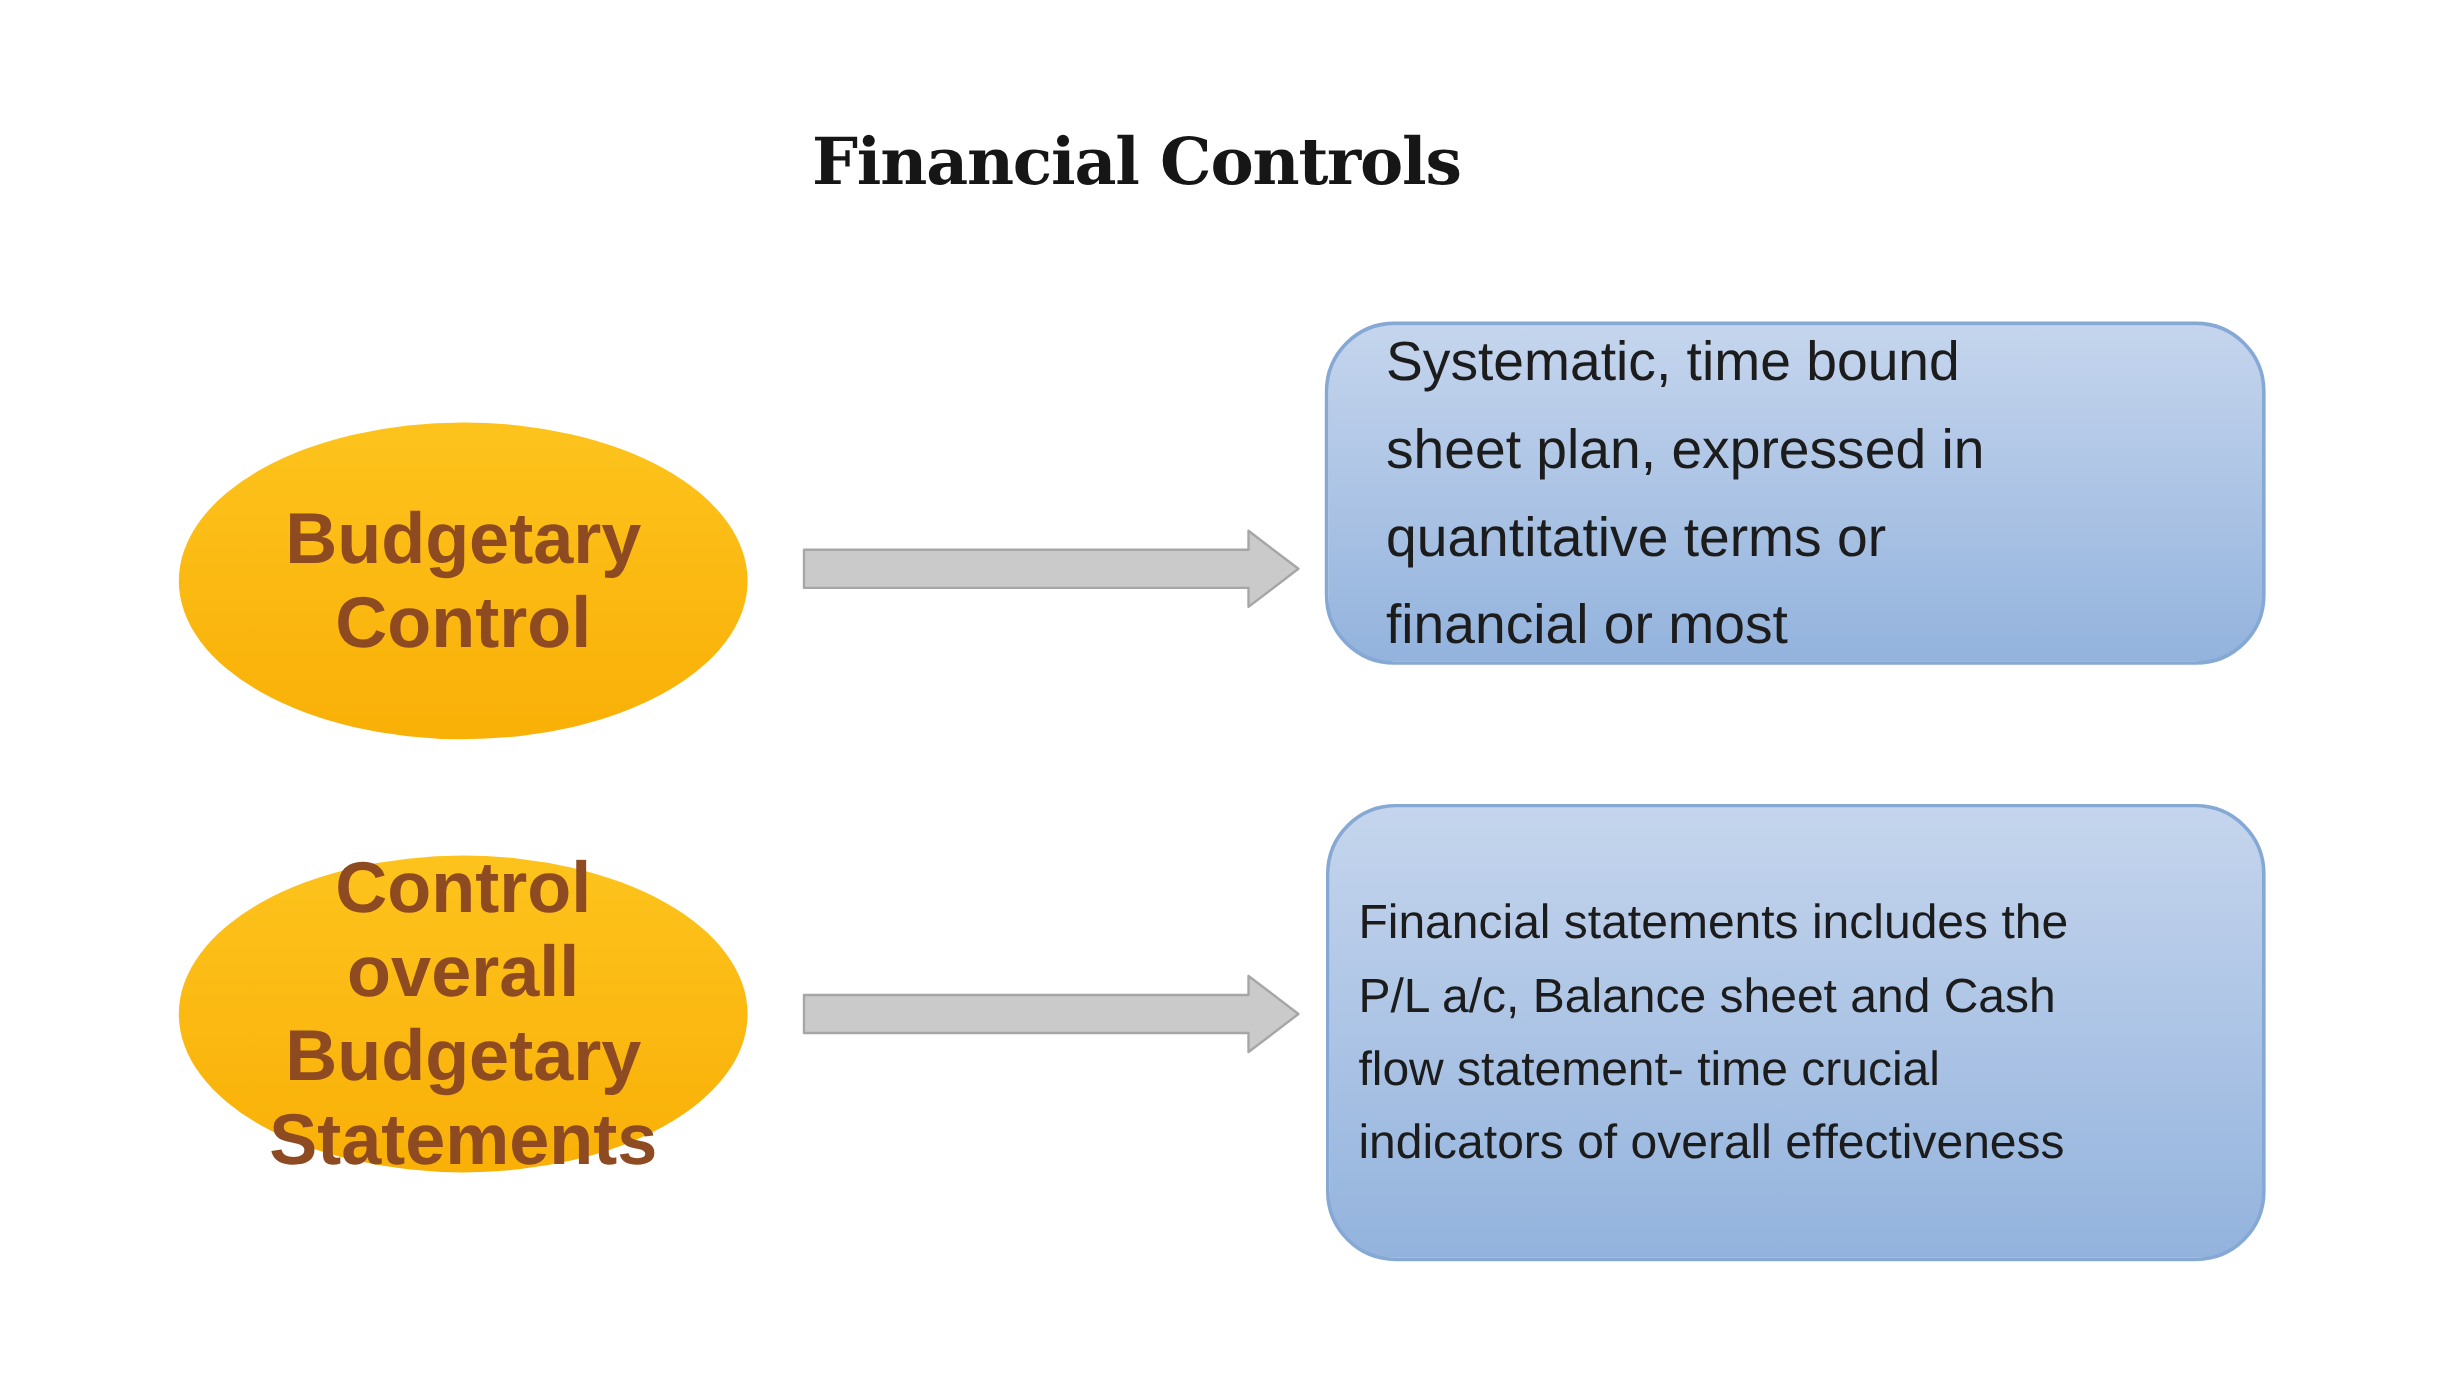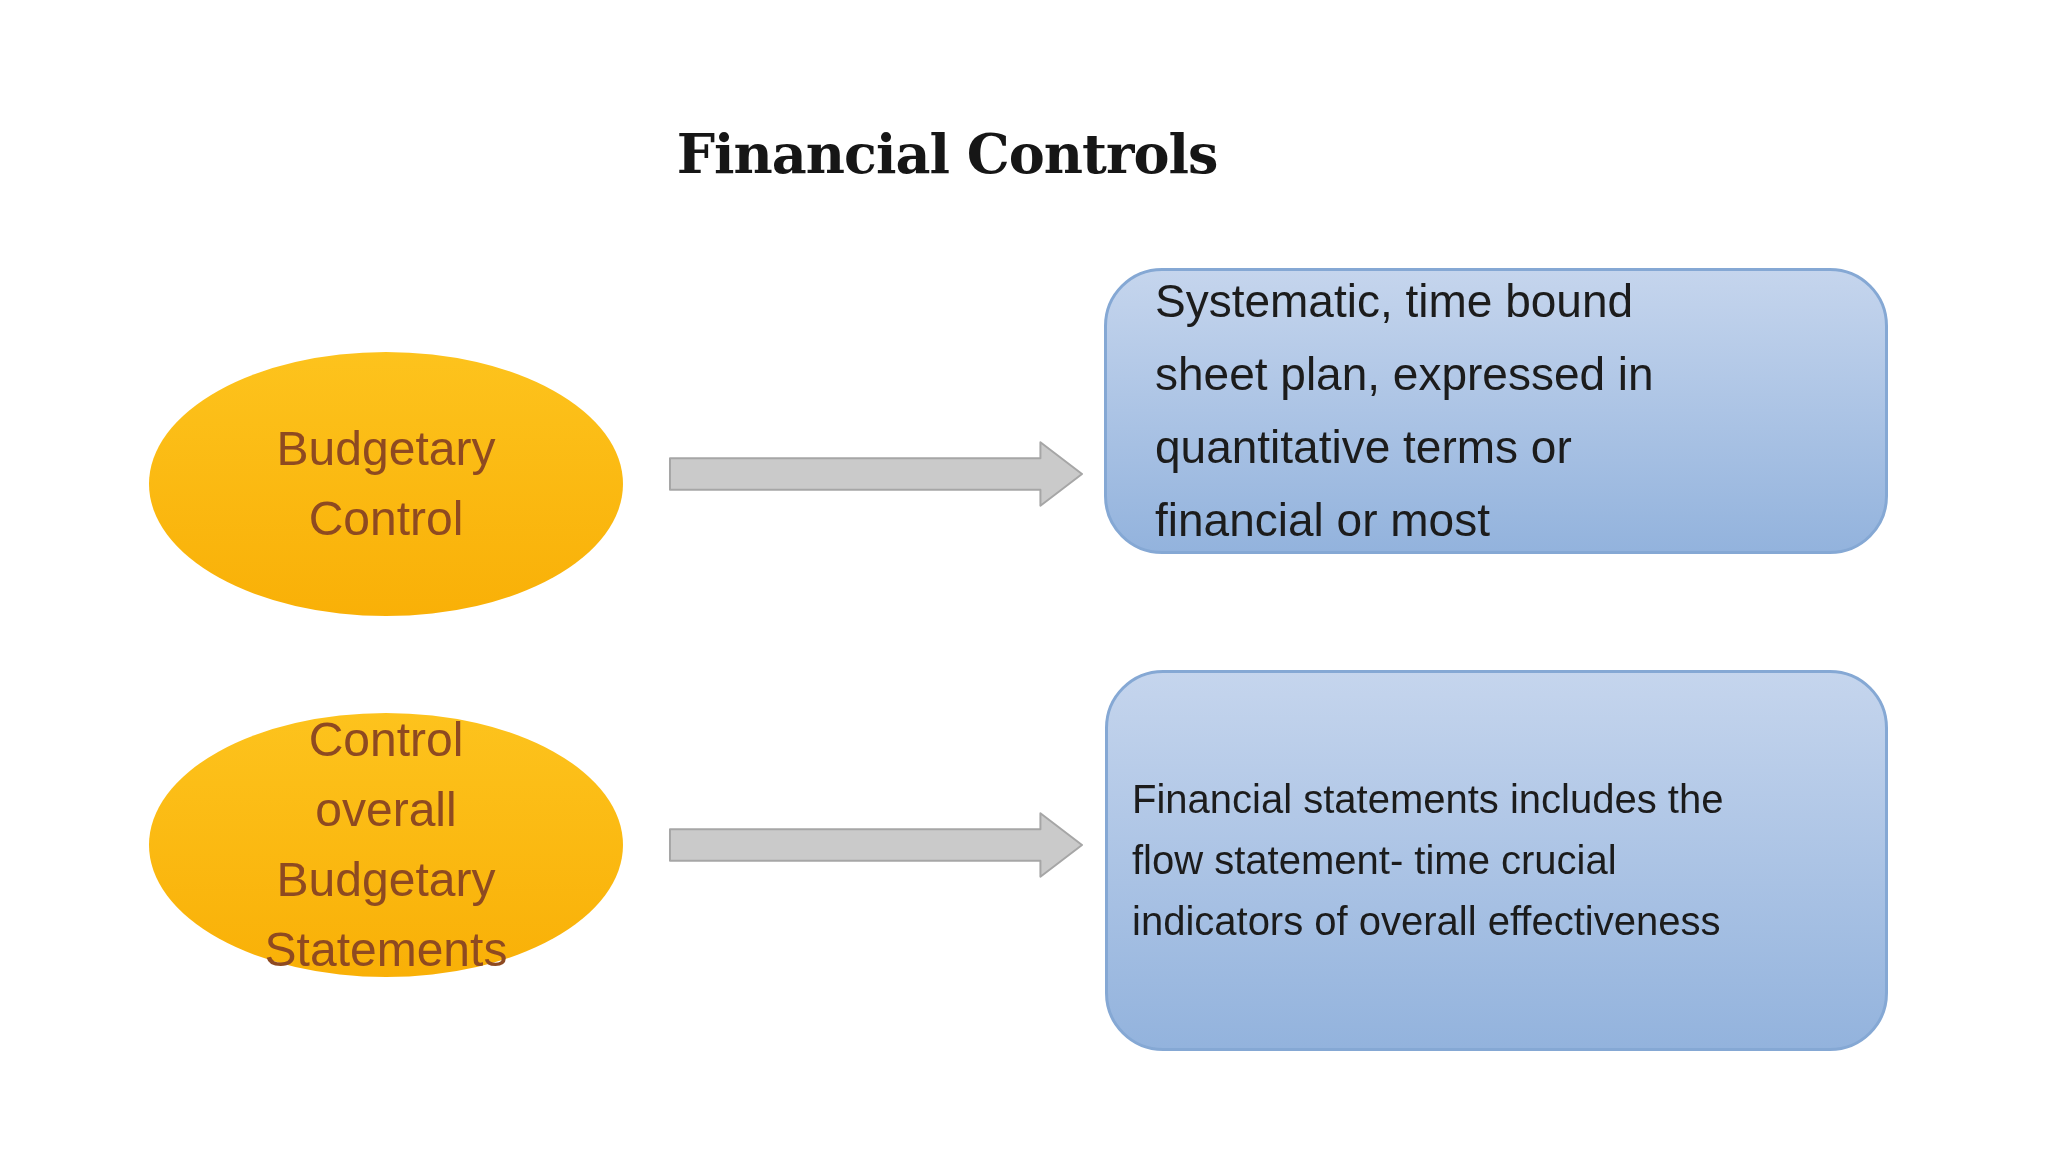--- a/index.html
+++ b/index.html
@@ -5,42 +5,42 @@
   html,body{margin:0;padding:0;background:#ffffff;}
   .slide{
     position:relative;
     width:2048px;height:1152px;
     background:var(--background,#ffffff);
     font-family:"Liberation Sans",sans-serif;
     overflow:hidden;
   }
   .slide-title{
     position:absolute;
-    left:947px;top:122px;
+    left:947px;top:102px;
     transform:translateX(-50%);
     font-family:"DejaVu Serif",serif;
     font-weight:bold;
     font-size:54px;
     letter-spacing:-1px;
     color:var(--title-color,#161616);
     white-space:nowrap;
   }
   .ellipse{
     position:absolute;
     width:474px;height:264px;
     border-radius:50%;
     background:linear-gradient(180deg,var(--ellipse-fill-top,#fdc31d),var(--ellipse-fill-bottom,#f9b007));
     display:flex;align-items:center;justify-content:center;
     text-align:center;
   }
   .ellipse-1{left:149px;top:352px;}
   .ellipse-2{left:149px;top:713px;}
   .ellipse-text{
-    font-weight:normal;
-    font-size:48px;
+    font-weight:bold;
+    font-size:60px;
     line-height:70px;
     color:var(--ellipse-text-color,#8e4a21);
   }
   .arrow{
     position:absolute;
     width:416px;height:70px;
   }
   .arrow-1{left:668px;top:439px;}
   .arrow-2{left:668px;top:810px;}
   .arrow polygon{
@@ -105,17 +105,18 @@
       <div class="line">Statements</div>
     </div>
   </div>
 
   <svg class="arrow arrow-2" viewBox="0 0 420 70" aria-hidden="true">
     <polygon points="2,19 376,19 376,3 418,35 376,67 376,51 2,51"></polygon>
   </svg>
 
   <div class="info-box info-box-2">
     <div class="line">Financial statements includes the</div>
+    <div class="line">P/L a/c, Balance sheet and Cash</div>
     <div class="line">flow statement- time crucial</div>
     <div class="line">indicators of overall effectiveness</div>
   </div>
 
 </div>
 
 </body></html>

